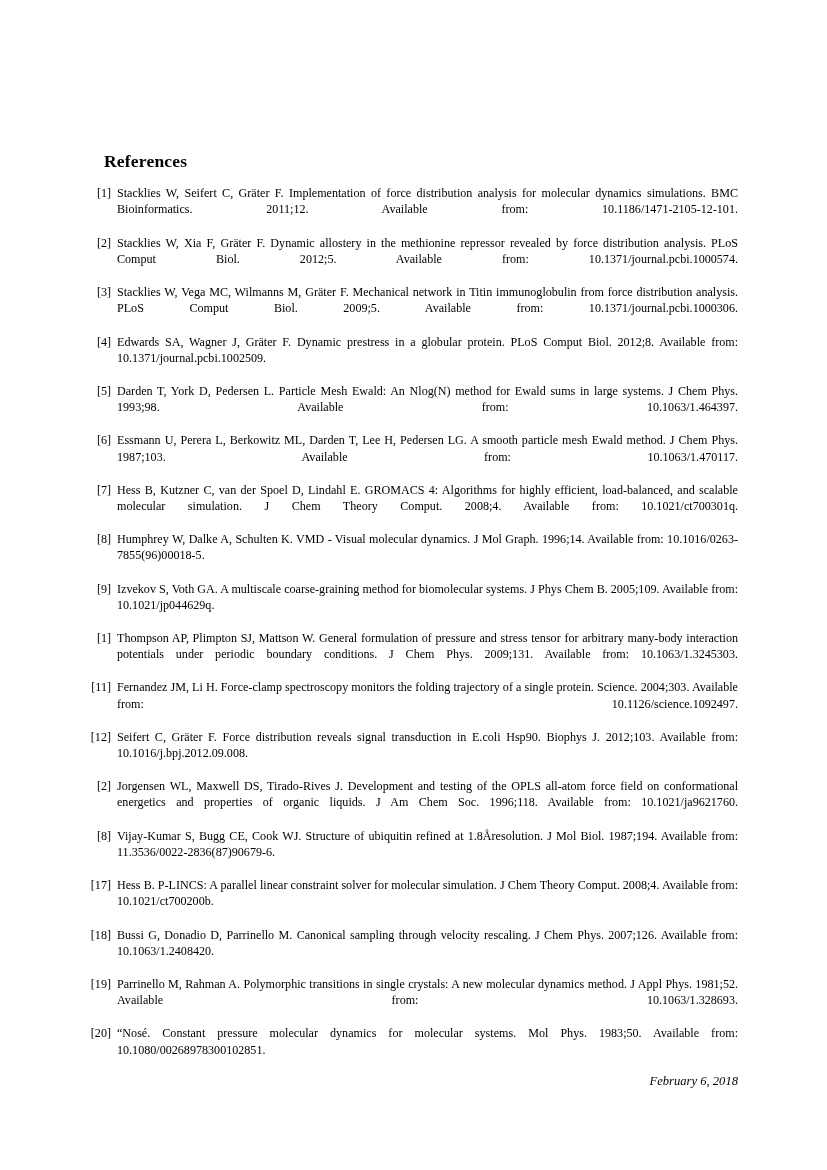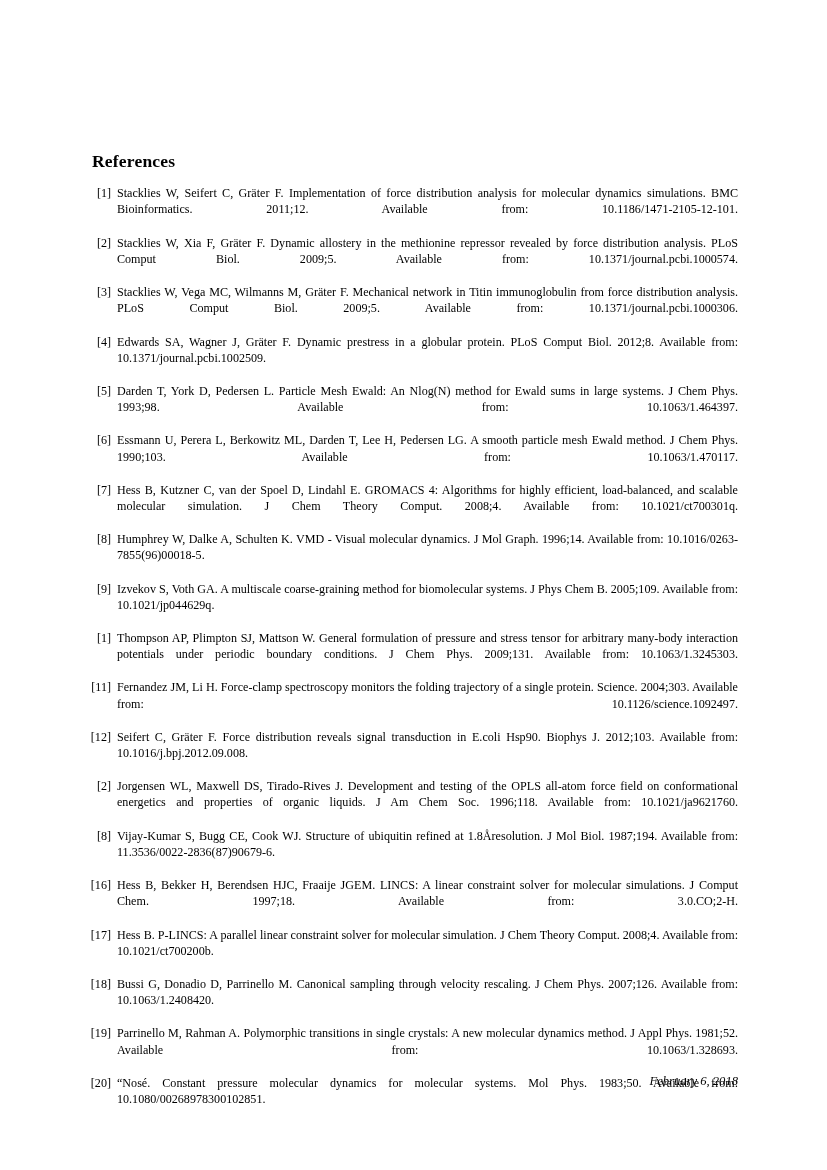--- a/index.html
+++ b/index.html
@@ -30,21 +30,21 @@
     position: absolute;
     left: 88px;
     top: 152px;
     width: 650px;
   }
 
   .references-heading {
     font-size: 17.5px;
     font-weight: bold;
     letter-spacing: 0.2px;
-    margin: 0 0 14px 4px;
+    margin: 0 0 14px 16px;
     line-height: 1.1;
   }
 
   .ref-list {
     list-style: none;
     margin: 0;
     padding: 0;
   }
 
   .ref-item {
@@ -98,37 +98,37 @@
     <h1 class="references-heading">References</h1>
 
     <ol class="ref-list">
 
     <li class="ref-item">
           <span class="ref-num">[1]</span>
           <span class="ref-text">Stacklies W, Seifert C, Gräter F. Implementation of force distribution analysis for molecular dynamics simulations. BMC Bioinformatics. 2011;12. Available from: 10.1186/1471-2105-12-101.</span>
         </li>
         <li class="ref-item">
           <span class="ref-num">[2]</span>
-          <span class="ref-text">Stacklies W, Xia F, Gräter F. Dynamic allostery in the methionine repressor revealed by force distribution analysis. PLoS Comput Biol. 2009;5. Available from: 10.1371/journal.pcbi.1000574.</span>
+          <span class="ref-text">Stacklies W, Xia F, Gräter F. Dynamic allostery in the methionine repressor revealed by force distribution analysis. PLoS Comput Biol. 2012;5. Available from: 10.1371/journal.pcbi.1000574.</span>
         </li>
         <li class="ref-item">
           <span class="ref-num">[3]</span>
           <span class="ref-text">Stacklies W, Vega MC, Wilmanns M, Gräter F. Mechanical network in Titin immunoglobulin from force distribution analysis. PLoS Comput Biol. 2009;5. Available from: 10.1371/journal.pcbi.1000306.</span>
         </li>
         <li class="ref-item">
           <span class="ref-num">[4]</span>
           <span class="ref-text">Edwards SA, Wagner J, Gräter F. Dynamic prestress in a globular protein. PLoS Comput Biol. 2012;8. Available from: 10.1371/journal.pcbi.1002509.</span>
         </li>
         <li class="ref-item">
           <span class="ref-num">[5]</span>
           <span class="ref-text">Darden T, York D, Pedersen L. Particle Mesh Ewald: An Nlog(N) method for Ewald sums in large systems. J Chem Phys. 1993;98. Available from: 10.1063/1.464397.</span>
         </li>
         <li class="ref-item">
           <span class="ref-num">[6]</span>
-          <span class="ref-text">Essmann U, Perera L, Berkowitz ML, Darden T, Lee H, Pedersen LG. A smooth particle mesh Ewald method. J Chem Phys. 1990;103. Available from: 10.1063/1.470117.</span>
+          <span class="ref-text">Essmann U, Perera L, Berkowitz ML, Darden T, Lee H, Pedersen LG. A smooth particle mesh Ewald method. J Chem Phys. 1987;103. Available from: 10.1063/1.470117.</span>
         </li>
         <li class="ref-item">
           <span class="ref-num">[7]</span>
           <span class="ref-text">Hess B, Kutzner C, van der Spoel D, Lindahl E. GROMACS 4: Algorithms for highly efficient, load-balanced, and scalable molecular simulation. J Chem Theory Comput. 2008;4. Available from: 10.1021/ct700301q.</span>
         </li>
         <li class="ref-item">
           <span class="ref-num">[8]</span>
           <span class="ref-text">Humphrey W, Dalke A, Schulten K. VMD - Visual molecular dynamics. J Mol Graph. 1996;14. Available from: 10.1016/0263-7855(96)00018-5.</span>
         </li>
         <li class="ref-item">
@@ -149,24 +149,20 @@
         </li>
         <li class="ref-item">
           <span class="ref-num">[2]</span>
           <span class="ref-text">Jorgensen WL, Maxwell DS, Tirado-Rives J. Development and testing of the OPLS all-atom force field on conformational energetics and properties of organic liquids. J Am Chem Soc. 1996;118. Available from: 10.1021/ja9621760.</span>
         </li>
         <li class="ref-item">
           <span class="ref-num">[8]</span>
           <span class="ref-text">Vijay-Kumar S, Bugg CE, Cook WJ. Structure of ubiquitin refined at 1.8Åresolution. J Mol Biol. 1987;194. Available from: 11.3536/0022-2836(87)90679-6.</span>
         </li>
         <li class="ref-item">
-          <span class="ref-num">[16]</span>
-          <span class="ref-text">Hess B, Bekker H, Berendsen HJC, Fraaije JGEM. LINCS: A linear constraint solver for molecular simulations. J Comput Chem. 1997;18. Available from: 3.0.CO;2-H.</span>
-        </li>
-        <li class="ref-item">
           <span class="ref-num">[17]</span>
           <span class="ref-text">Hess B. P-LINCS: A parallel linear constraint solver for molecular simulation. J Chem Theory Comput. 2008;4. Available from: 10.1021/ct700200b.</span>
         </li>
         <li class="ref-item">
           <span class="ref-num">[18]</span>
           <span class="ref-text">Bussi G, Donadio D, Parrinello M. Canonical sampling through velocity rescaling. J Chem Phys. 2007;126. Available from: 10.1063/1.2408420.</span>
         </li>
         <li class="ref-item">
           <span class="ref-num">[19]</span>
           <span class="ref-text">Parrinello M, Rahman A. Polymorphic transitions in single crystals: A new molecular dynamics method. J Appl Phys. 1981;52. Available from: 10.1063/1.328693.</span>

